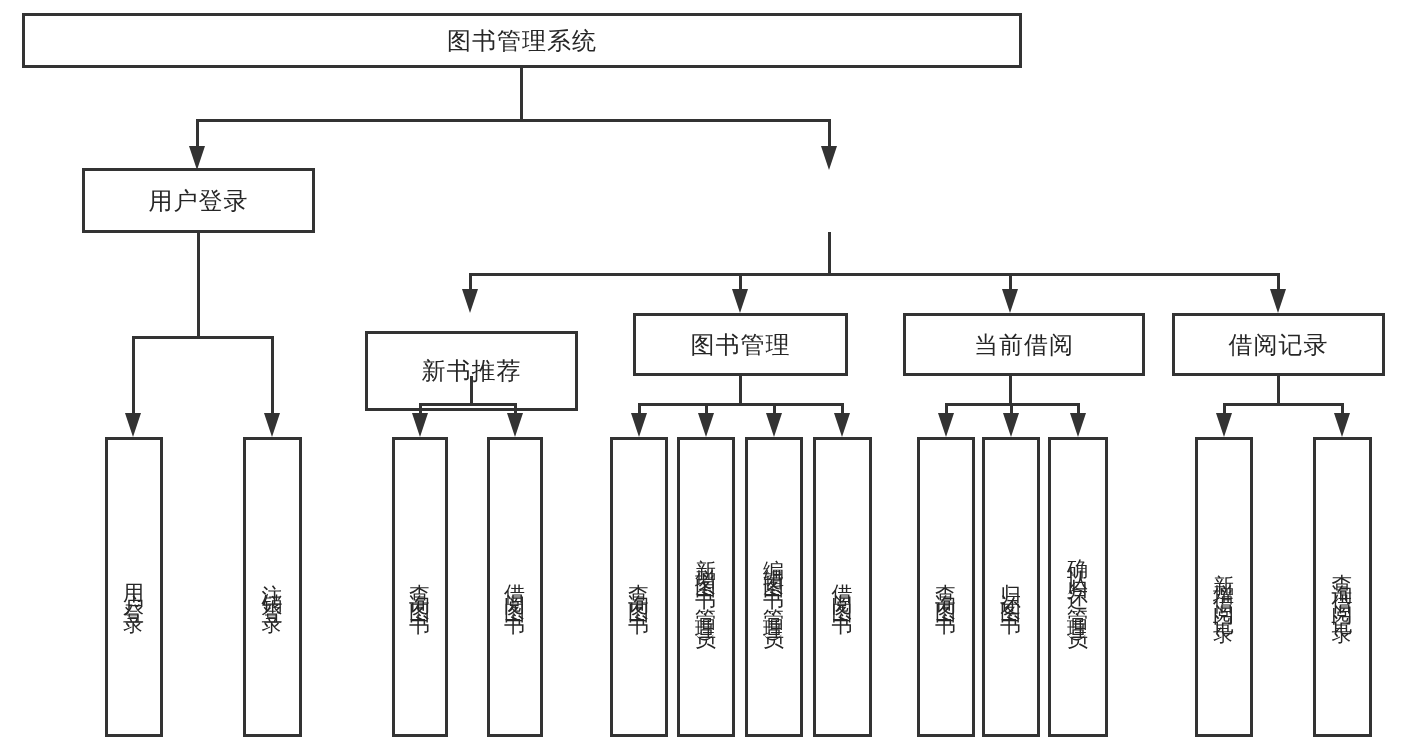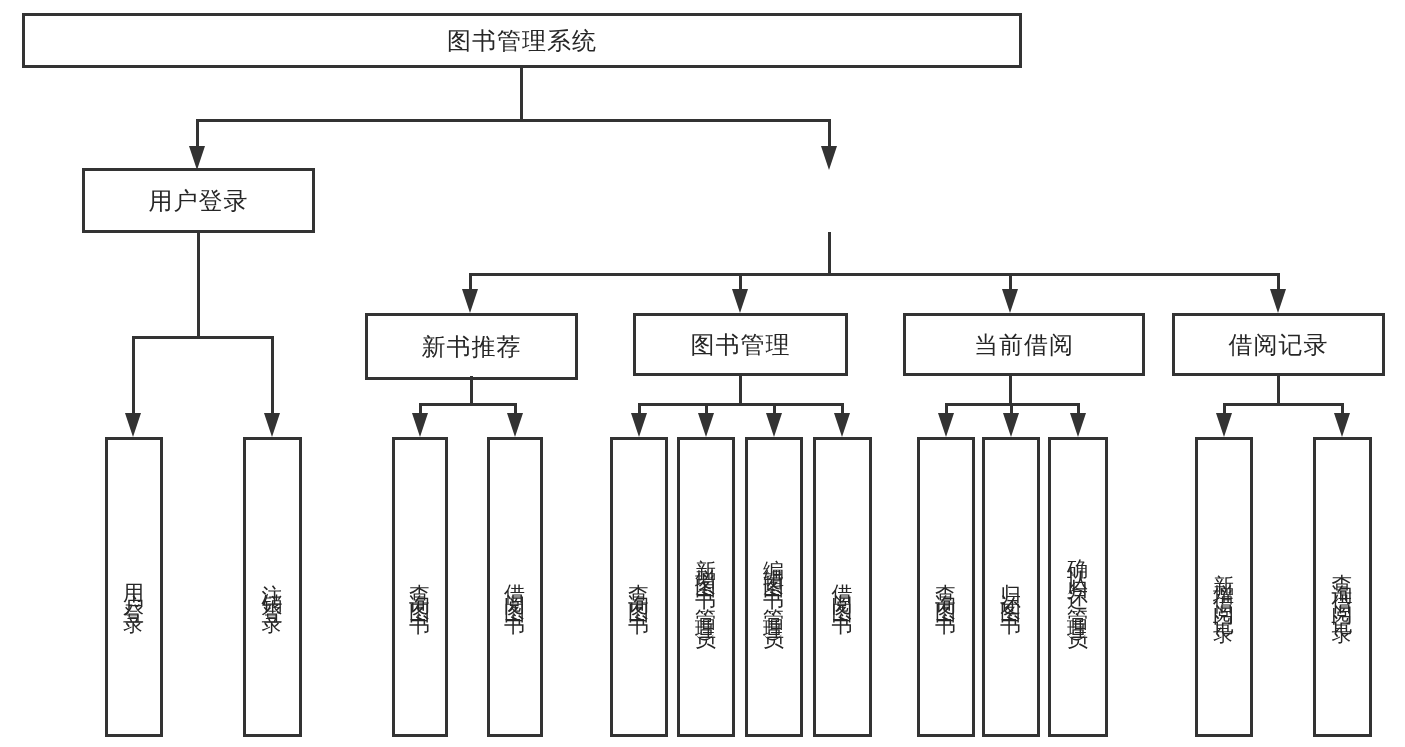--- a/index.html
+++ b/index.html
@@ -46,21 +46,21 @@
 
   <div class="hbox" style="left:22px;top:13px;width:1000px;height:55px">
     <span>图书管理系统</span>
   </div>
 
   <div class="hbox" style="left:82px;top:168px;width:233px;height:65px">
     <span>用户登录</span>
   </div>
 
 
-  <div class="hbox" style="left:365px;top:313px;width:213px;height:67px">
+  <div class="hbox" style="left:365px;top:331px;width:213px;height:80px">
     <span>新书推荐</span>
   </div>
 
   <div class="hbox" style="left:633px;top:313px;width:215px;height:63px">
     <span>图书管理</span>
   </div>
 
   <div class="hbox" style="left:903px;top:313px;width:242px;height:63px">
     <span>当前借阅</span>
   </div>

